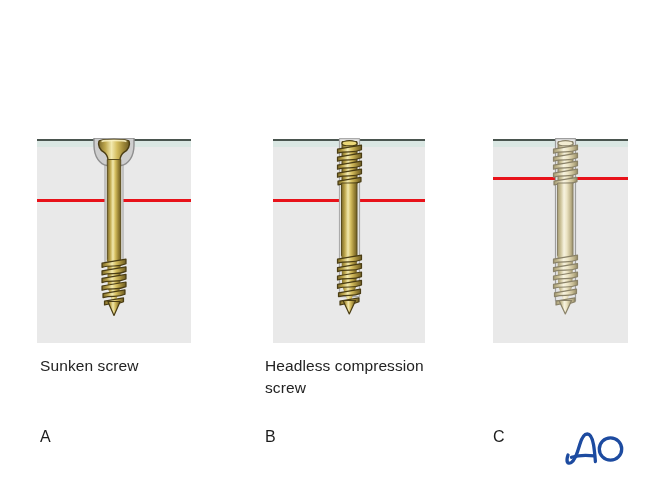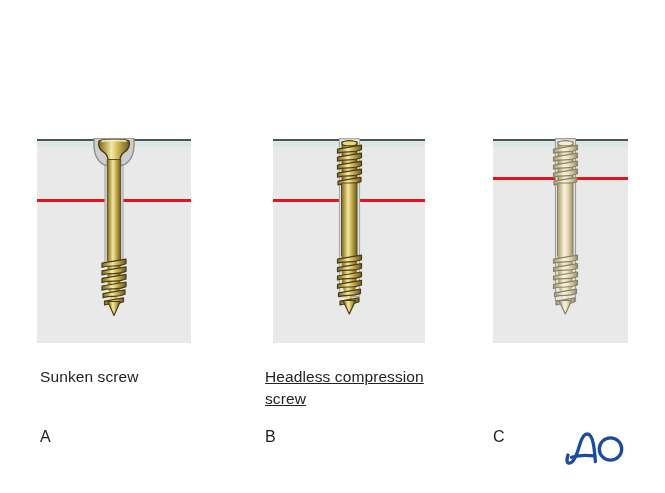--- a/index.html
+++ b/index.html
@@ -7,21 +7,21 @@
     width:665px;height:493px;background:#ffffff;position:relative;overflow:hidden;
     font-family:"Liberation Sans","DejaVu Sans",sans-serif;
   }
   .stage{position:absolute;inset:0;}
   .panel{position:absolute;top:139px;height:204px;background:#e9e9e9;}
   .cortex-line{position:absolute;left:0;top:0;width:100%;height:2px;background:#4a554f;}
   .band{position:absolute;left:0;top:2px;width:100%;height:6px;background:#dae7e3;}
   .fracture-line{position:absolute;left:0;width:100%;height:2.5px;background:#e8121a;}
   .screw{position:absolute;}
   .caption{
-    position:absolute;top:366px;font-size:15.5px;line-height:22px;color:#232323;
+    position:absolute;top:355px;font-size:15.5px;line-height:22px;color:#232323;
     letter-spacing:.1px;
   }
   .letter{position:absolute;top:428px;font-size:16px;color:#1c1c1c;}
   .ao-logo{position:absolute;left:563px;top:429px;}
 </style>
 </head>
 <body>
 
 <div class="stage">
 
@@ -127,21 +127,21 @@
         <path d="M11.5,138 L35.5,134 L35.5,138.6 C31.5,140.2 27.5,140.6 23.5,140.6 C18.5,140.6 14.5,141 11.5,142 Z"></path>
         <path d="M11.5,146.4 L35.5,142.4 L35.5,147 C31.5,148.6 27.5,149 23.5,149 C18.5,149 14.5,149.4 11.5,150.4 Z"></path>
         <path d="M12.5,154.8 L34.5,151.1 L34.5,155.4 C31,157 27.5,157.4 23.5,157.4 C19,157.4 16,157.8 12.5,158.7 Z"></path>
         <path d="M14,163.2 L33,159.9 L33,163.8 C30,165.3 27,165.7 23.5,165.7 C20,165.7 17,166.1 14,167 Z"></path>
         <path d="M17,162.5 L29.6,162.5 L23.3,176 Z"></path>
       </g>
     </g>
   </svg>
 
   <div class="caption" style="left:40px;width:200px;">Sunken screw</div>
-  <div class="caption" style="left:265px;width:162px;text-decoration:underline;">Headless compression screw</div>
+  <div class="caption" style="left:265px;width:162px;">Headless compression screw</div>
 
   <div class="letter" style="left:40px;">A</div>
   <div class="letter" style="left:265px;">B</div>
   <div class="letter" style="left:493px;">C</div>
 
   <svg class="ao-logo" width="64" height="40" viewBox="0 0 64 40" aria-label="AO">
     <g fill="none" stroke="#1d4ba0" stroke-width="3.3" stroke-linecap="round">
       <path d="M5,26 C2.8,32.5 4.4,35.6 8.2,33.6 C12.2,31.5 14.6,23 16.6,16 C18.6,9 21.2,5 24.2,5 C27.6,5 29.6,10 30.6,16 C31.5,21.6 32,27.5 32.4,32.5"></path>
       <path d="M8.5,28.3 C14.5,26.4 24,25.9 31.5,26.9"></path>
       <circle cx="47.5" cy="20" r="11.2"></circle>

